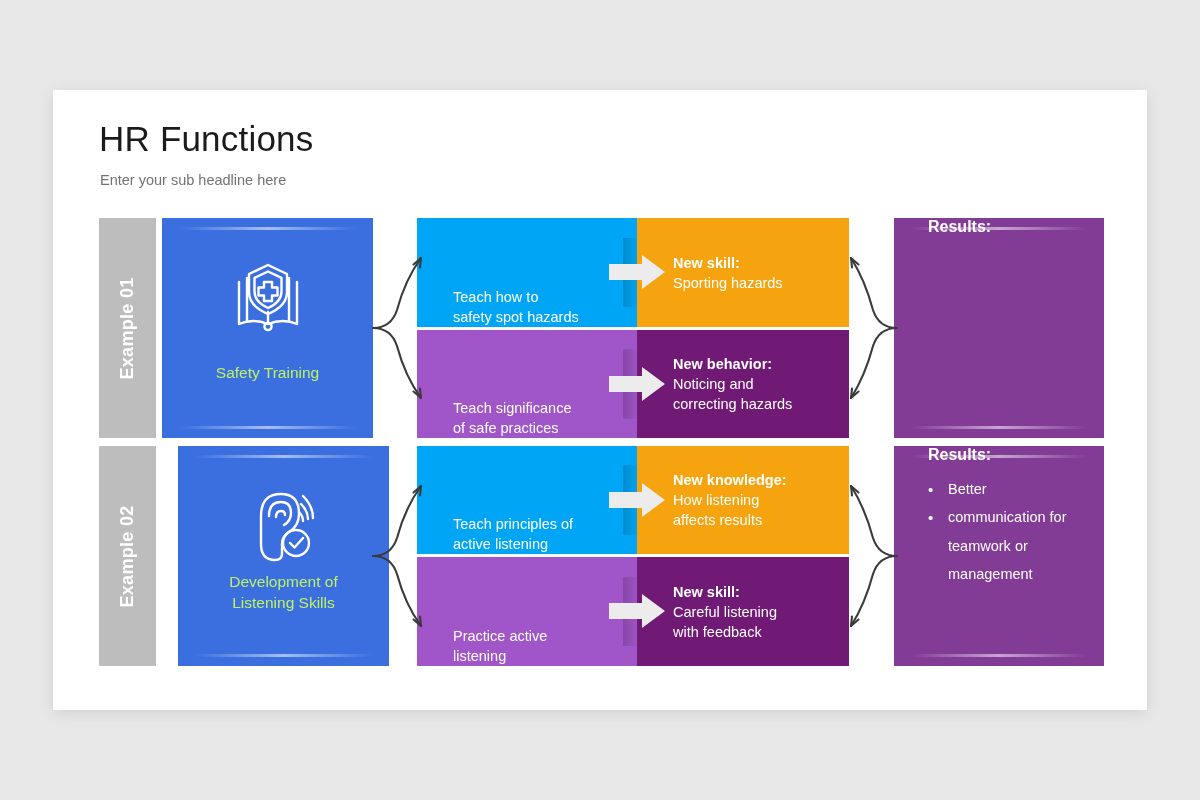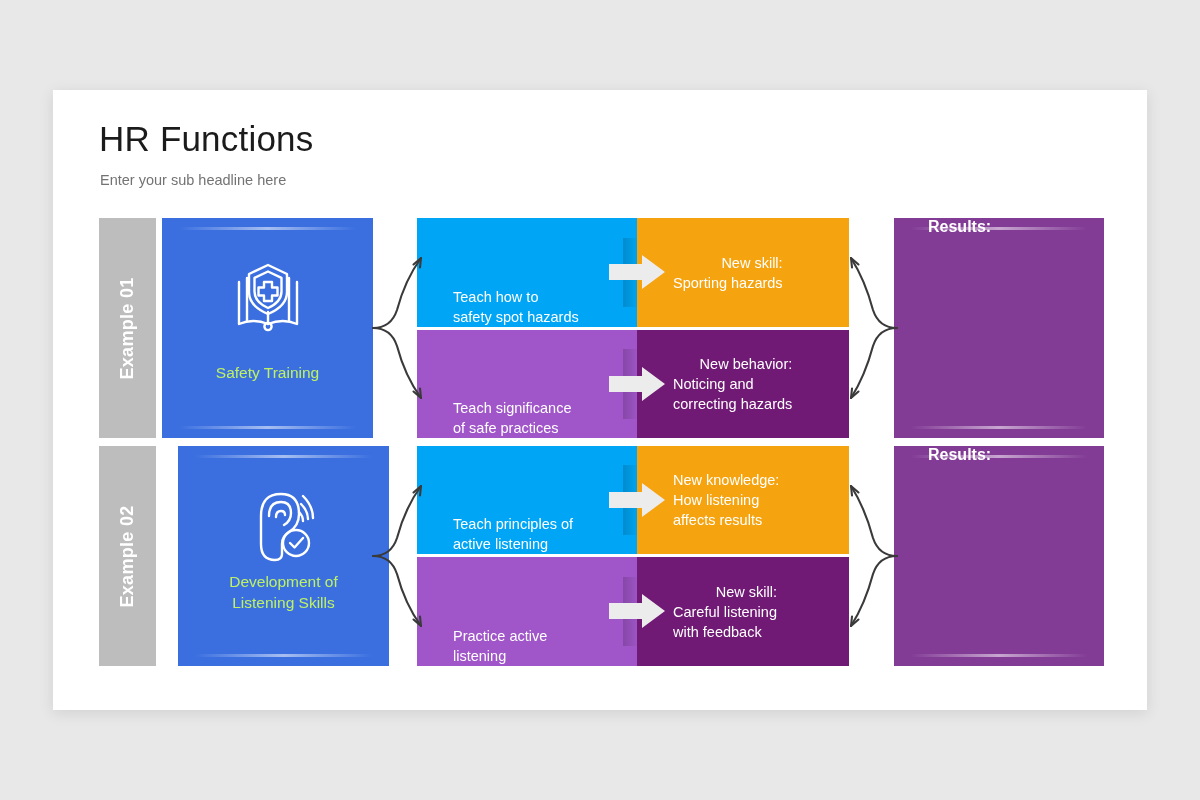--- a/index.html
+++ b/index.html
@@ -83,21 +83,21 @@
     background: linear-gradient(to right, rgba(0,0,0,0.16), rgba(0,0,0,0.02));
     pointer-events: none;
   }
 
   
   .outcome { display: flex; align-items: center; }
   .outcome .txt {
     color: #ffffff; font-size: 14.5px; line-height: 1.38;
     padding-left: 36px; padding-right: 16px;
   }
-  .outcome .txt b { font-weight: 400; display: block; text-align: right; }
+  .outcome .txt b { font-weight: 700; display: block; }
   .orange { background: #f5a30f; }
   .pink   { background: #701a75; }
 
   
   .fatarrow {
     position: absolute; z-index: 6;
     width: 56px; height: 34px;
     pointer-events: none;
   }
 
@@ -284,16 +284,20 @@
         <path d="M54 92 Q36 92 30 110 Q22 140 8 162"></path>
         <path d="M8 22 L15.5 28.5 M8 22 L9 31.5"></path>
         <path d="M8 162 L15.5 155.5 M8 162 L9 152.5"></path>
       </svg>
     </div>
 
     <div class="card results" style="left:841px; top:356px; width:210px; height:220px;">
       <div class="sheen-top"></div>
       <div class="sheen-bot"></div>
       <div class="rtitle">Results:</div>
+      <ul>
+        <li>Better</li>
+        <li>communication for teamwork or management</li>
+      </ul>
     </div>
 
   </div>
 </div>
 
 </body></html>

